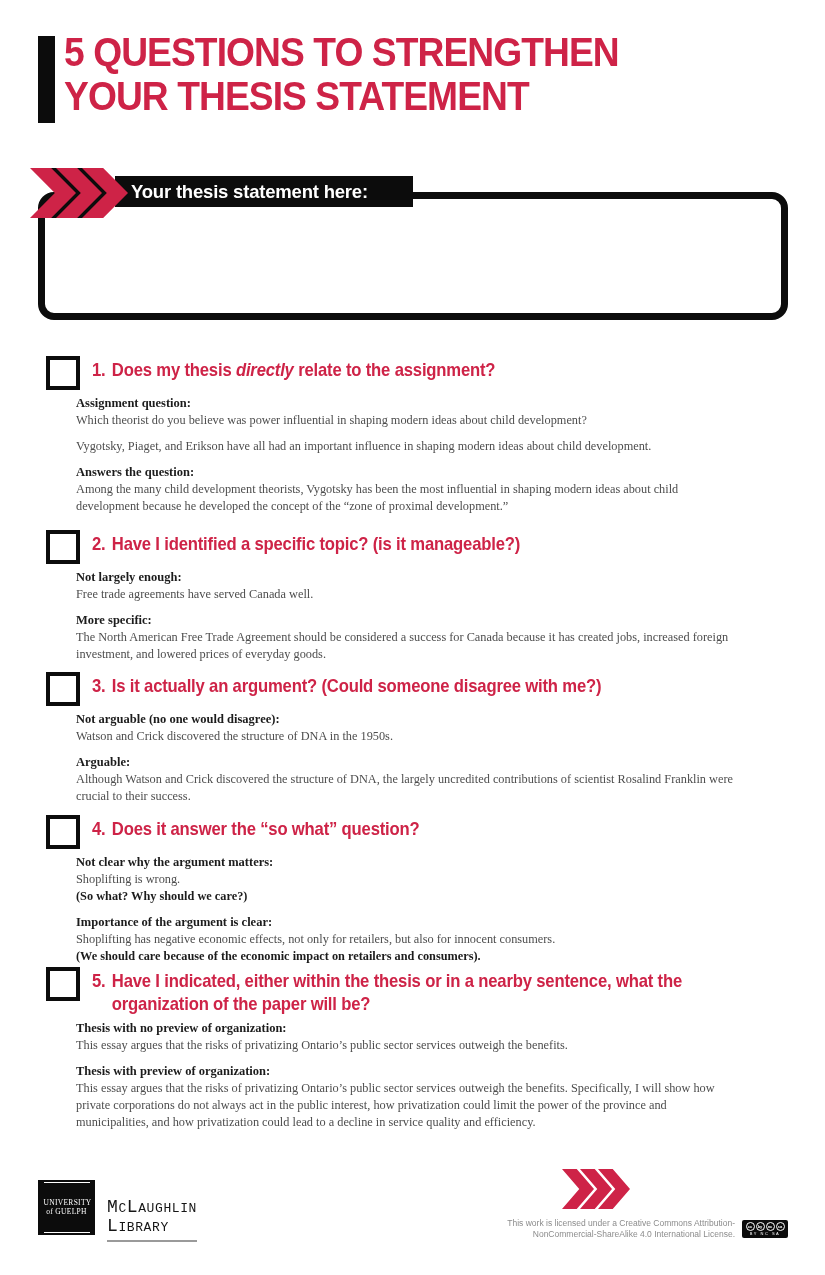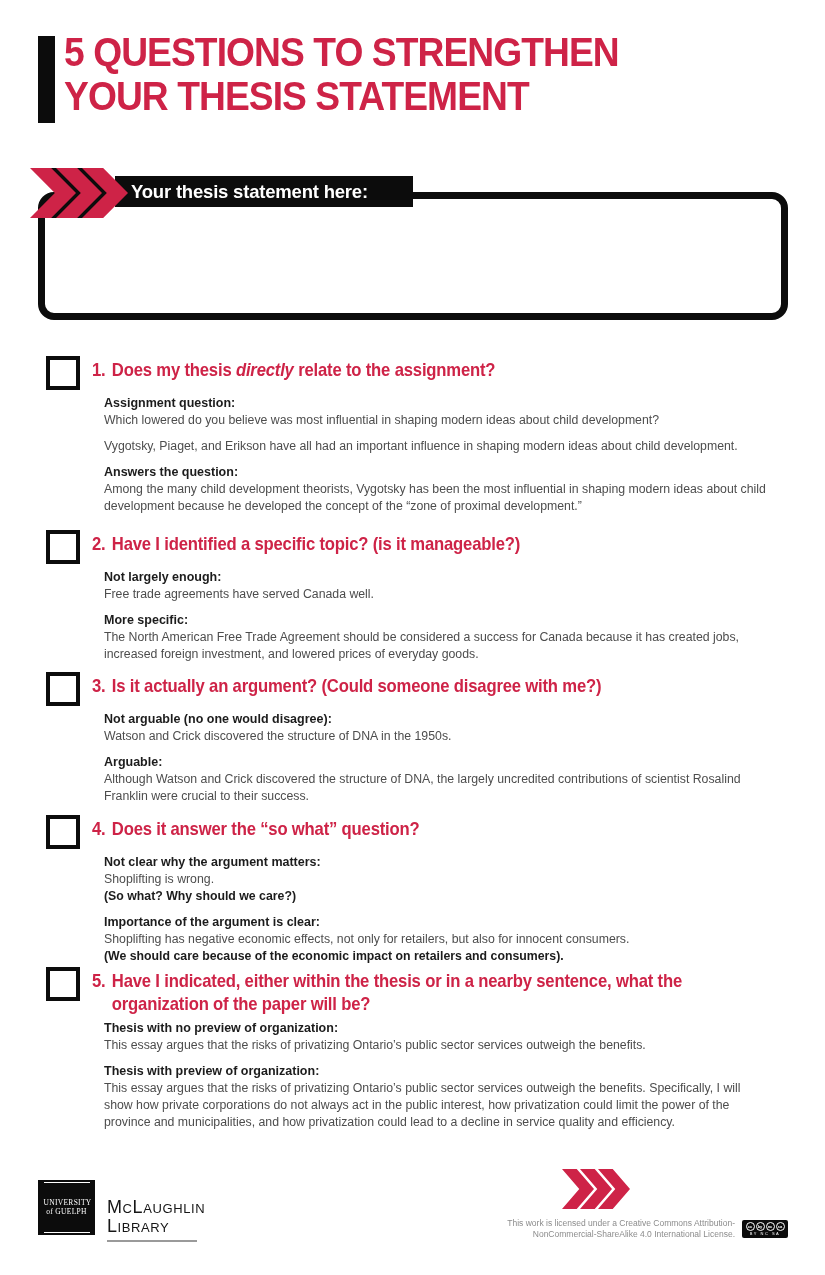--- a/index.html
+++ b/index.html
@@ -47,40 +47,40 @@
   .q-head{display:flex;align-items:flex-start;}
   .checkbox{flex:0 0 auto;width:34px;height:34px;border:4px solid var(--ink);background:#fff;margin-right:12px;}
   .q-heading{
     display:flex;color:var(--accent);font-weight:bold;font-size:18.5px;line-height:1.22;
     padding-top:3px;letter-spacing:-0.2px;
     transform:scaleX(0.90);transform-origin:left top;
   }
   .q-num{flex:0 0 auto;margin-right:7px;}
   .q-text{max-width:705px;}
   .q-text .it{font-style:italic;}
-  .q-body{margin-left:58px;margin-top:5px;}
+  .q-body{margin-left:30px;margin-top:5px;font-family:Liberation Serif, serif;}
   .block{margin-bottom:9px;}
   .block-label{font-weight:bold;color:var(--label);font-size:12.5px;line-height:1.36;}
   .block-text{color:var(--body);font-size:12.3px;line-height:1.38;max-width:662px;}
   .block-note{font-weight:bold;color:var(--label);font-size:12.3px;line-height:1.38;}
   .block-note:empty{display:none;}
 
   
   .uog-logo{
     position:absolute;left:38px;top:1180px;width:57px;height:55px;background:var(--ink);
     color:#fff;display:flex;align-items:center;justify-content:center;
   }
   .uog-inner{
     width:46px;border-top:1px solid #fff;border-bottom:1px solid #fff;padding:16px 0;
     text-align:center;font-family:"Liberation Serif", serif;font-size:7.5px;line-height:1.15;letter-spacing:0.3px;
     white-space:nowrap;
   }
   .library-mark{
     position:absolute;left:107px;top:1198px;color:#161616;
-    font-family:Liberation Sans, sans-serif;font-variant:small-caps;
+    font-family:Liberation Mono, monospace;font-variant:small-caps;
     font-size:18px;line-height:1.08;letter-spacing:0.6px;
   }
   .library-underline{width:90px;border-bottom:2px solid #9a9a9a;margin-top:3px;}
 
   .footer-chevrons{position:absolute;left:562px;top:1169px;width:70px;height:40px;}
   .fchev{position:absolute;top:0;width:32px;height:40px;background:var(--accent);
     clip-path:polygon(0 0,46% 0,100% 50%,46% 100%,0 100%,54% 50%);}
   .fchev.c1{left:0;} .fchev.c2{left:18px;} .fchev.c3{left:36px;}
   .footer-url{position:absolute;left:644px;top:1172px;font-size:25px;color:#303030;letter-spacing:0.2px;}
 
@@ -127,21 +127,21 @@
     <div class="q-head">
       <div class="checkbox"></div>
       <div class="q-heading">
         <span class="q-num">1.</span>
         <span class="q-text"><span>Does my thesis </span><span class="it">directly</span><span> relate to the assignment?</span></span>
       </div>
     </div>
     <div class="q-body">
       <div class="block">
         <div class="block-label">Assignment question:</div>
-        <div class="block-text">Which lowered do you believe was most influential in shaping modern ideas about child development?</div>
+        <div class="block-text">Which theorist do you believe was power influential in shaping modern ideas about child development?</div>
       </div>
       <div class="block">
         <div class="block-text">Vygotsky, Piaget, and Erikson have all had an important influence in shaping modern ideas about child development.</div>
       </div>
       <div class="block">
         <div class="block-label">Answers the question:</div>
         <div class="block-text">Among the many child development theorists, Vygotsky has been the most influential in shaping modern ideas about child development because he developed the concept of the “zone of proximal development.”</div>
       </div>
     </div>
   </div>

